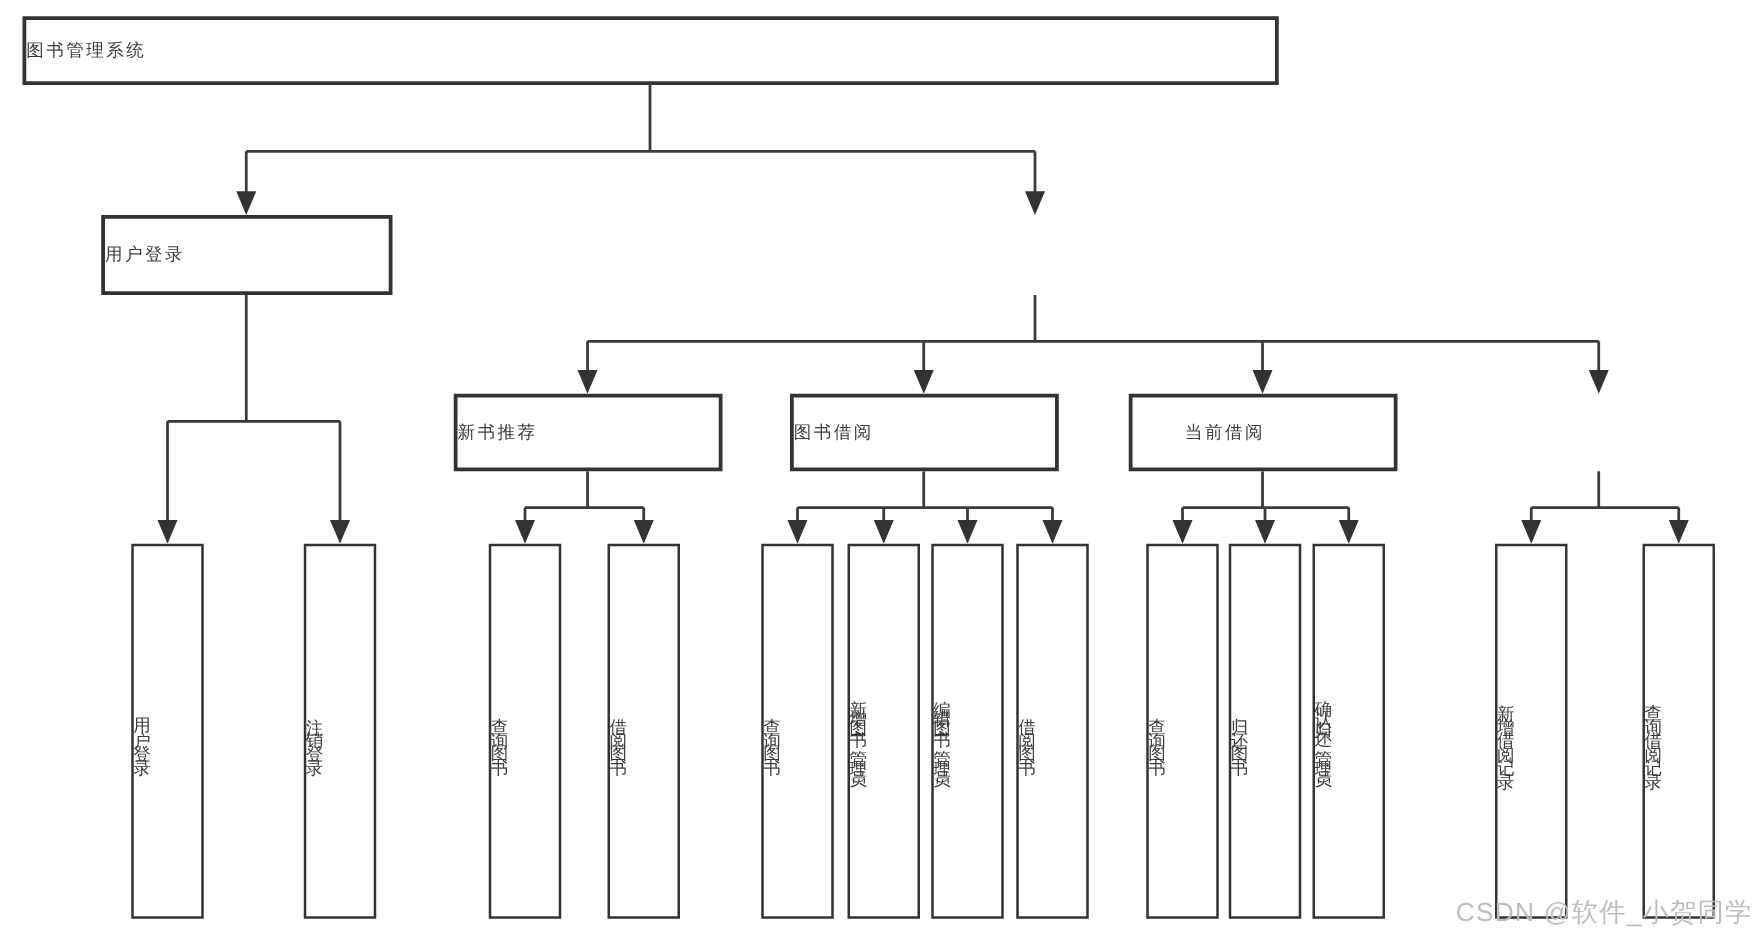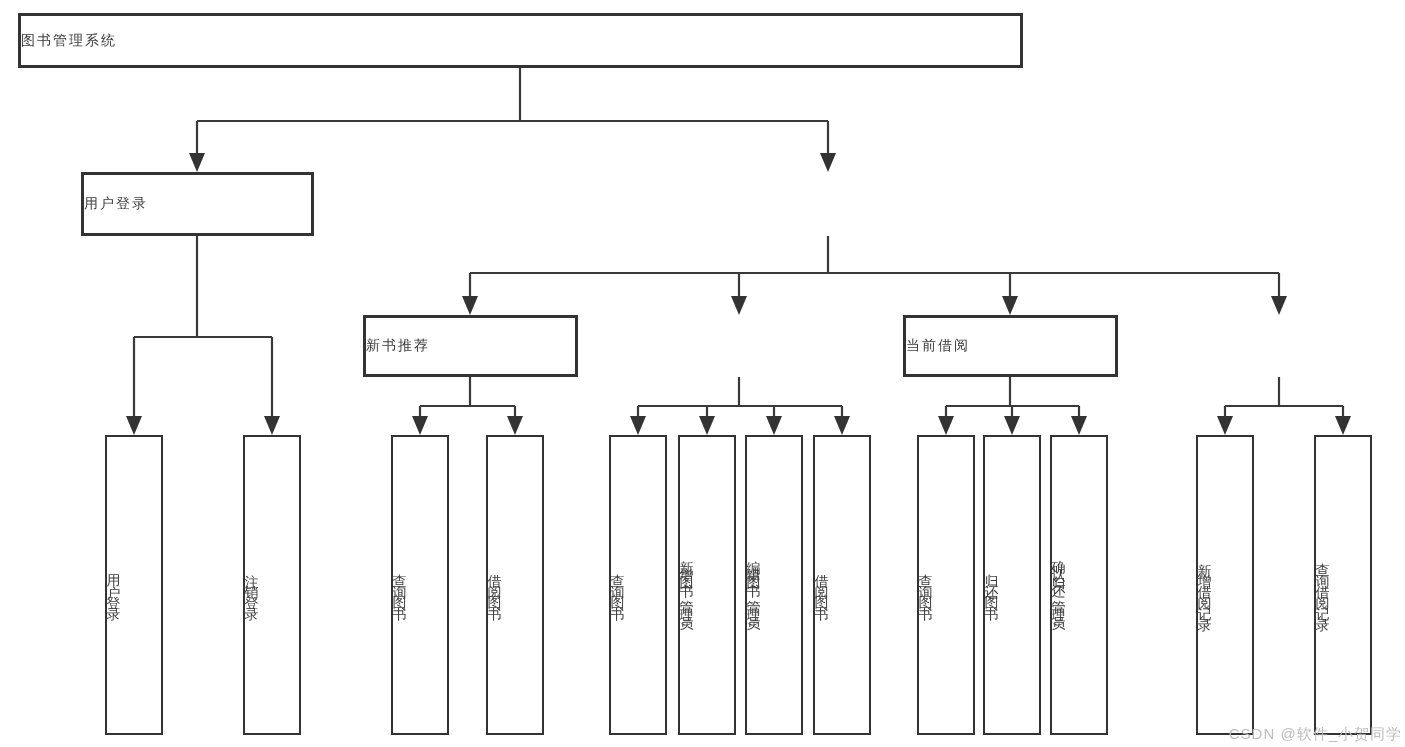--- a/index.html
+++ b/index.html
@@ -48,21 +48,21 @@
     max-height: 288px;
   }
   .box.leaf.long span {
     letter-spacing: 8px;
   }
   .watermark {
     position: absolute;
     right: 3px;
     bottom: 3px;
     color: #bdbdbd;
-    font-size: 15px;
+    font-size: 21px;
     letter-spacing: 1px;
     z-index: 3;
     white-space: nowrap;
   }
 </style>
 </head>
 <body>
 
 <div class="canvas">
 
@@ -103,21 +103,24 @@
     <span>图书管理系统</span>
   </div>
 
   <div class="box h" style="left:81px; top:172px; width:233px; height:64px;">
     <span>用户登录</span>
   </div>
 
   <div class="box h" style="left:363px; top:315px; width:215px; height:62px;">
     <span>新书推荐</span>
   </div>
-  <div class="box h" style="left:903px; top:315px; width:215px; height:62px;">
+  <div class="box h" style="left:632px; top:315px; width:215px; height:62px;">
+    <span>图书借阅</span>
+  </div>
+  <div class="box h" style="left:903px; top:315px; width:215px; height:62px;padding-left:42px;">
     <span>当前借阅</span>
   </div>
 
   <div class="box leaf" style="left:105px; top:435px; width:58px; height:300px;">
     <span>用户登录</span>
   </div>
   <div class="box leaf" style="left:243px; top:435px; width:58px; height:300px;">
     <span>注销登录</span>
   </div>
 

